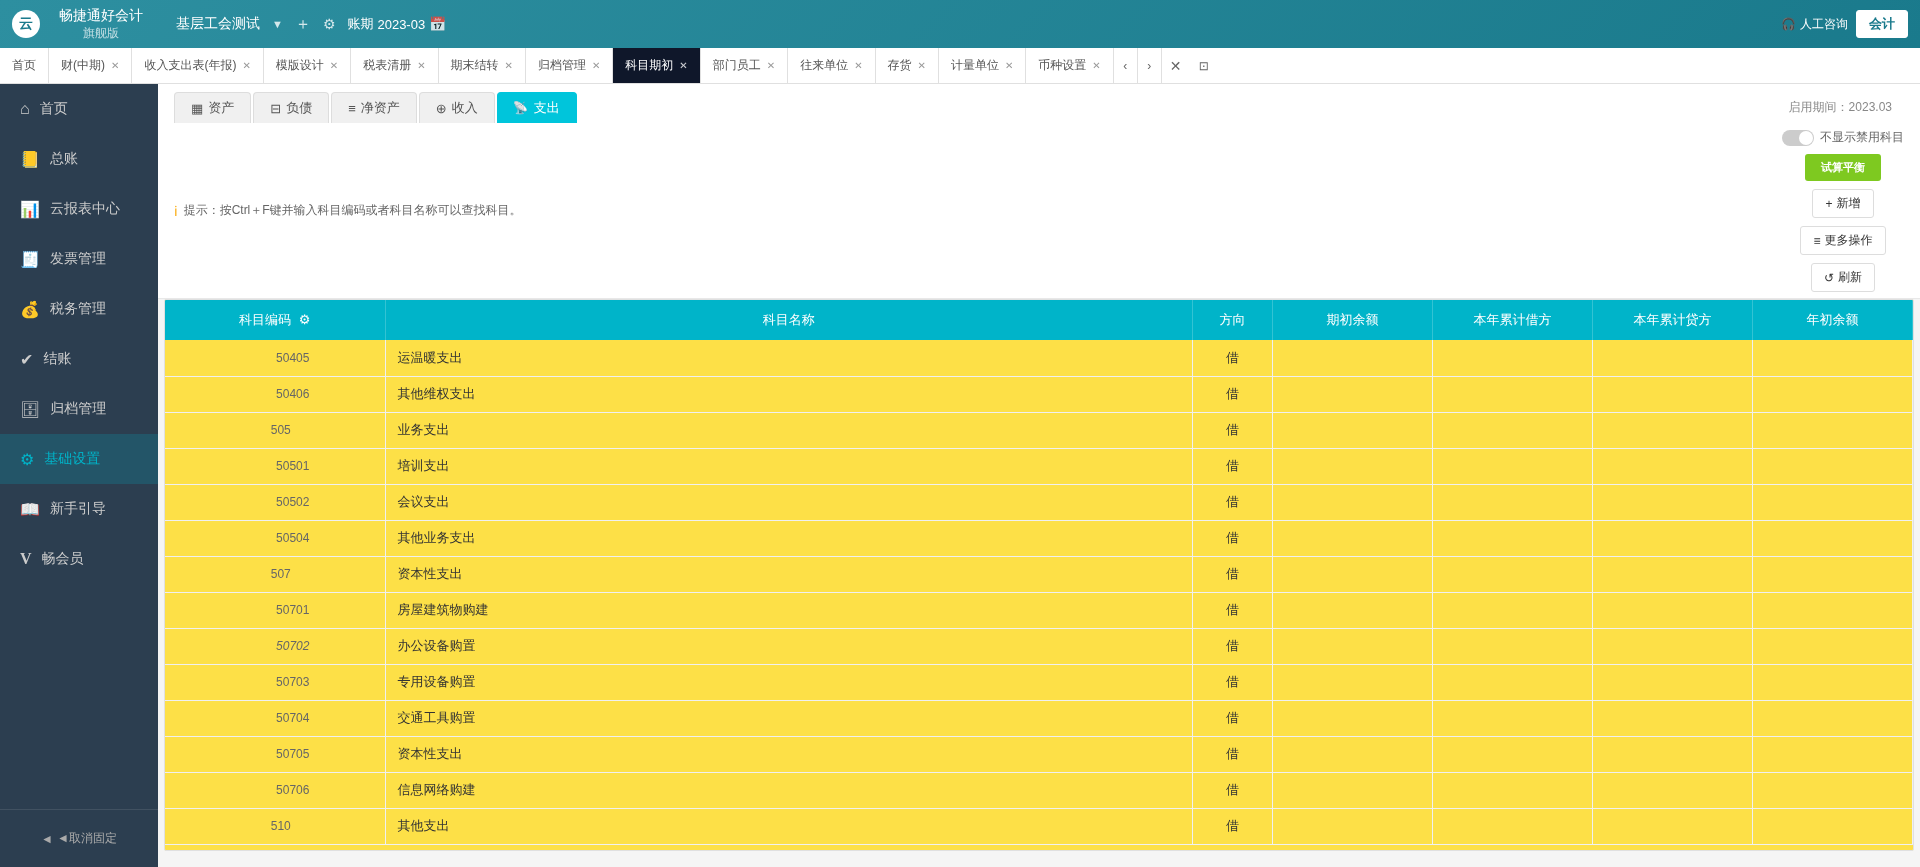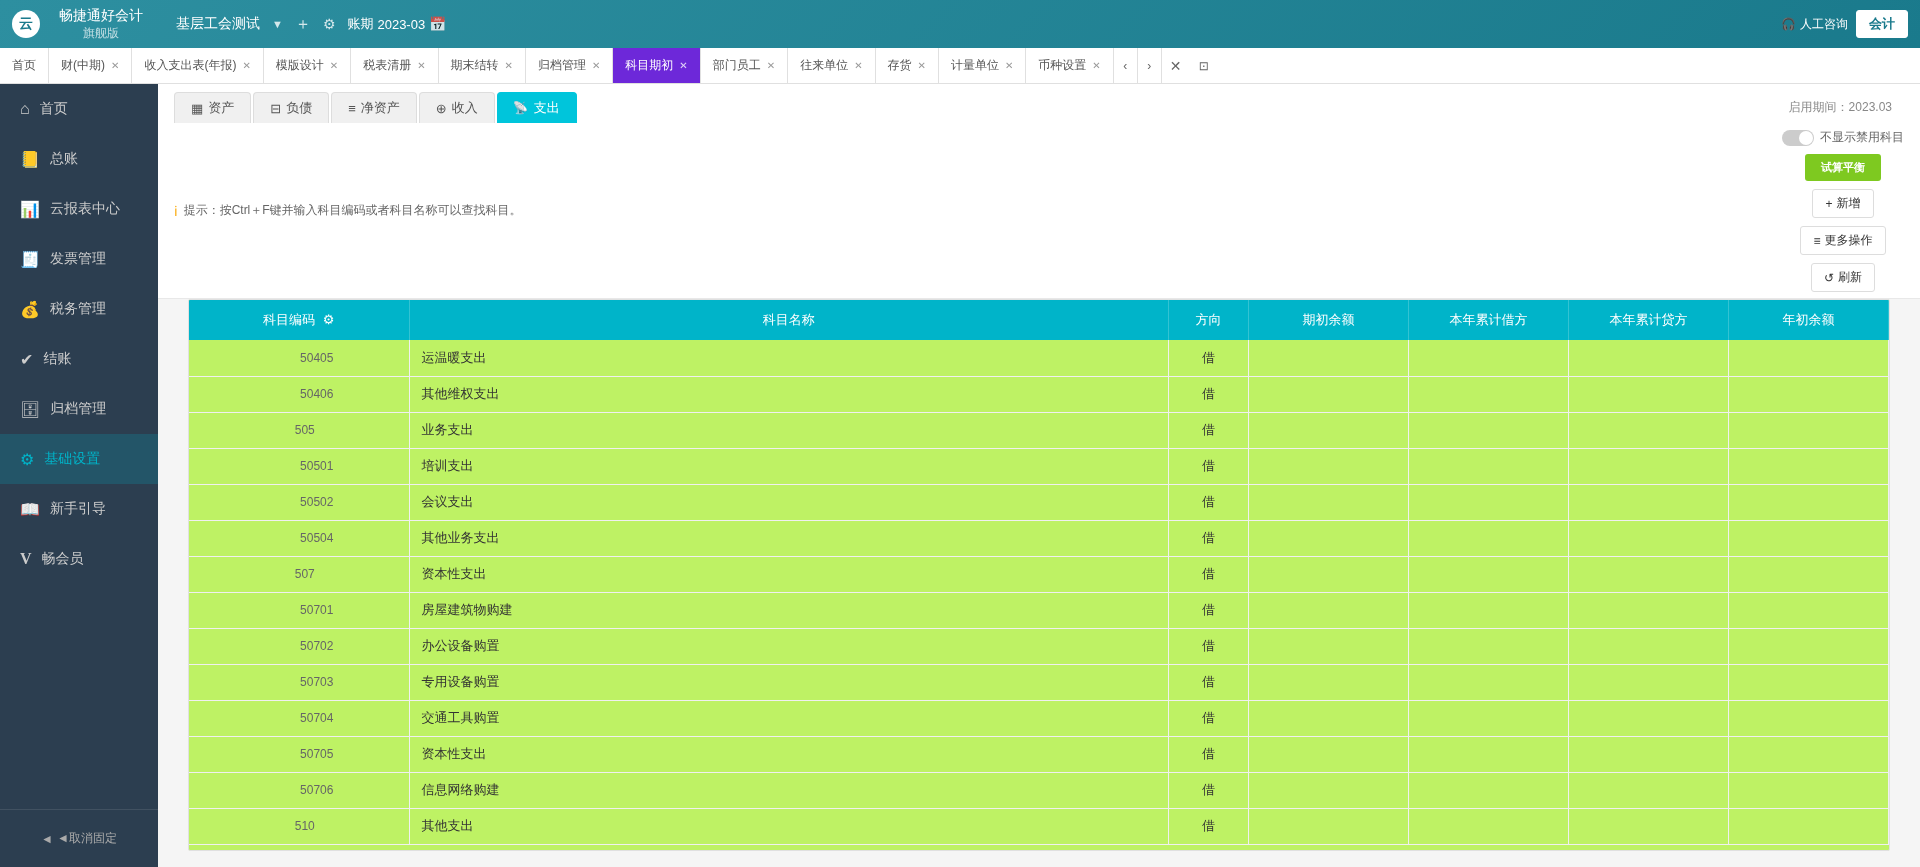--- a/index.html
+++ b/index.html
@@ -97,21 +97,21 @@
       padding: 0 12px;
       font-size: 12px;
       color: #555;
       cursor: pointer;
       white-space: nowrap;
       border-right: 1px solid #e0e0e0;
       gap: 4px;
       position: relative;
     }
     .tab-item.active {
-      background: #6d28d9;
+      background: #0f172a;
       color: #fff;
     }
     .tab-item .close-icon { font-size: 10px; color: #999; margin-left: 2px; }
     .tab-item.active .close-icon { color: rgba(255,255,255,0.8); }
     .tab-nav-btn {
       display: flex; align-items: center; justify-content: center;
       width: 24px;
       border-right: 1px solid #e0e0e0;
       cursor: pointer; font-size: 12px; color: #666;
     }
@@ -288,22 +288,22 @@
       background: #fff;
       border-radius: 50%;
       position: absolute;
       top: 1px; right: 1px;
     }
 
     
     .table-container {
       flex: 1;
       overflow-y: auto;
-      background: #bef264;
-      margin: 0 30px 16px;
+      background: #fde047;
+      margin: 0 6px 16px;
       border: 1px solid #e0e0e0;
       border-radius: 2px;
     }
     .data-table {
       width: 100%;
       border-collapse: collapse;
     }
     .data-table thead tr {
       background: #00b4c9;
       color: #fff;
@@ -623,21 +623,21 @@
             <tr class="child">
     <td class="code-col" style="padding-left:48px;">50701</td>
     <td class="name-col">房屋建筑物购建</td>
     <td>借</td>
     <td></td>
     <td></td>
     <td></td>
     <td></td>
   </tr>
             <tr class="child">
-    <td class="code-col" style="padding-left:48px;">50702</td>
+    <td class="code-col" style="padding-left:48px;font-style:italic;">50702</td>
     <td class="name-col">办公设备购置</td>
     <td>借</td>
     <td></td>
     <td></td>
     <td></td>
     <td></td>
   </tr>
             <tr class="child">
     <td class="code-col" style="padding-left:48px;">50703</td>
     <td class="name-col">专用设备购置</td>

